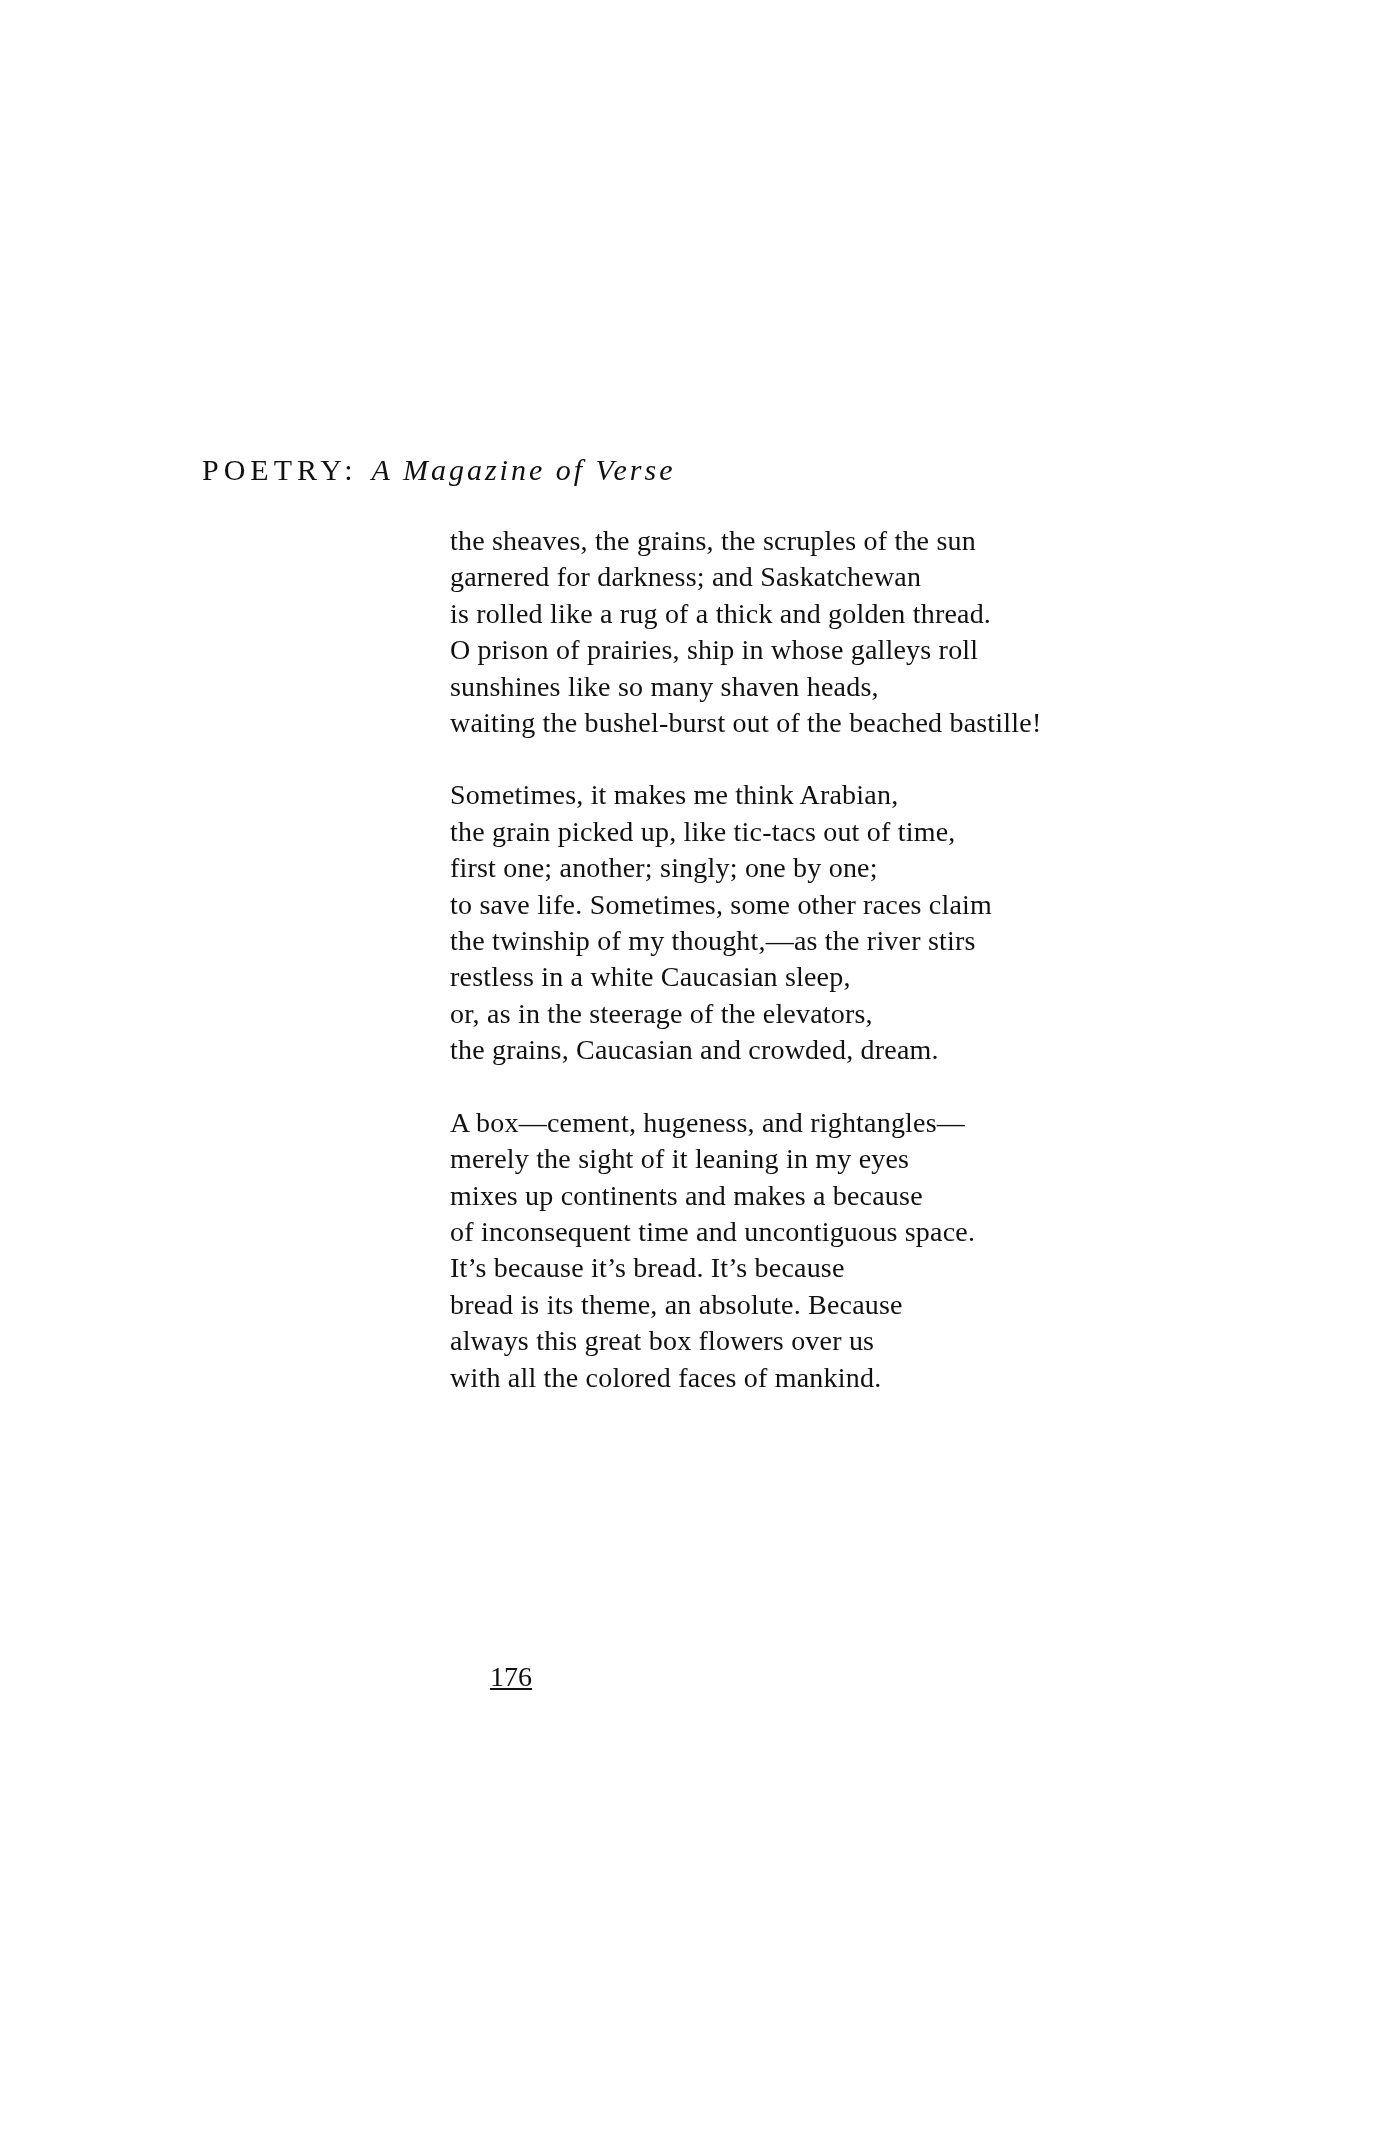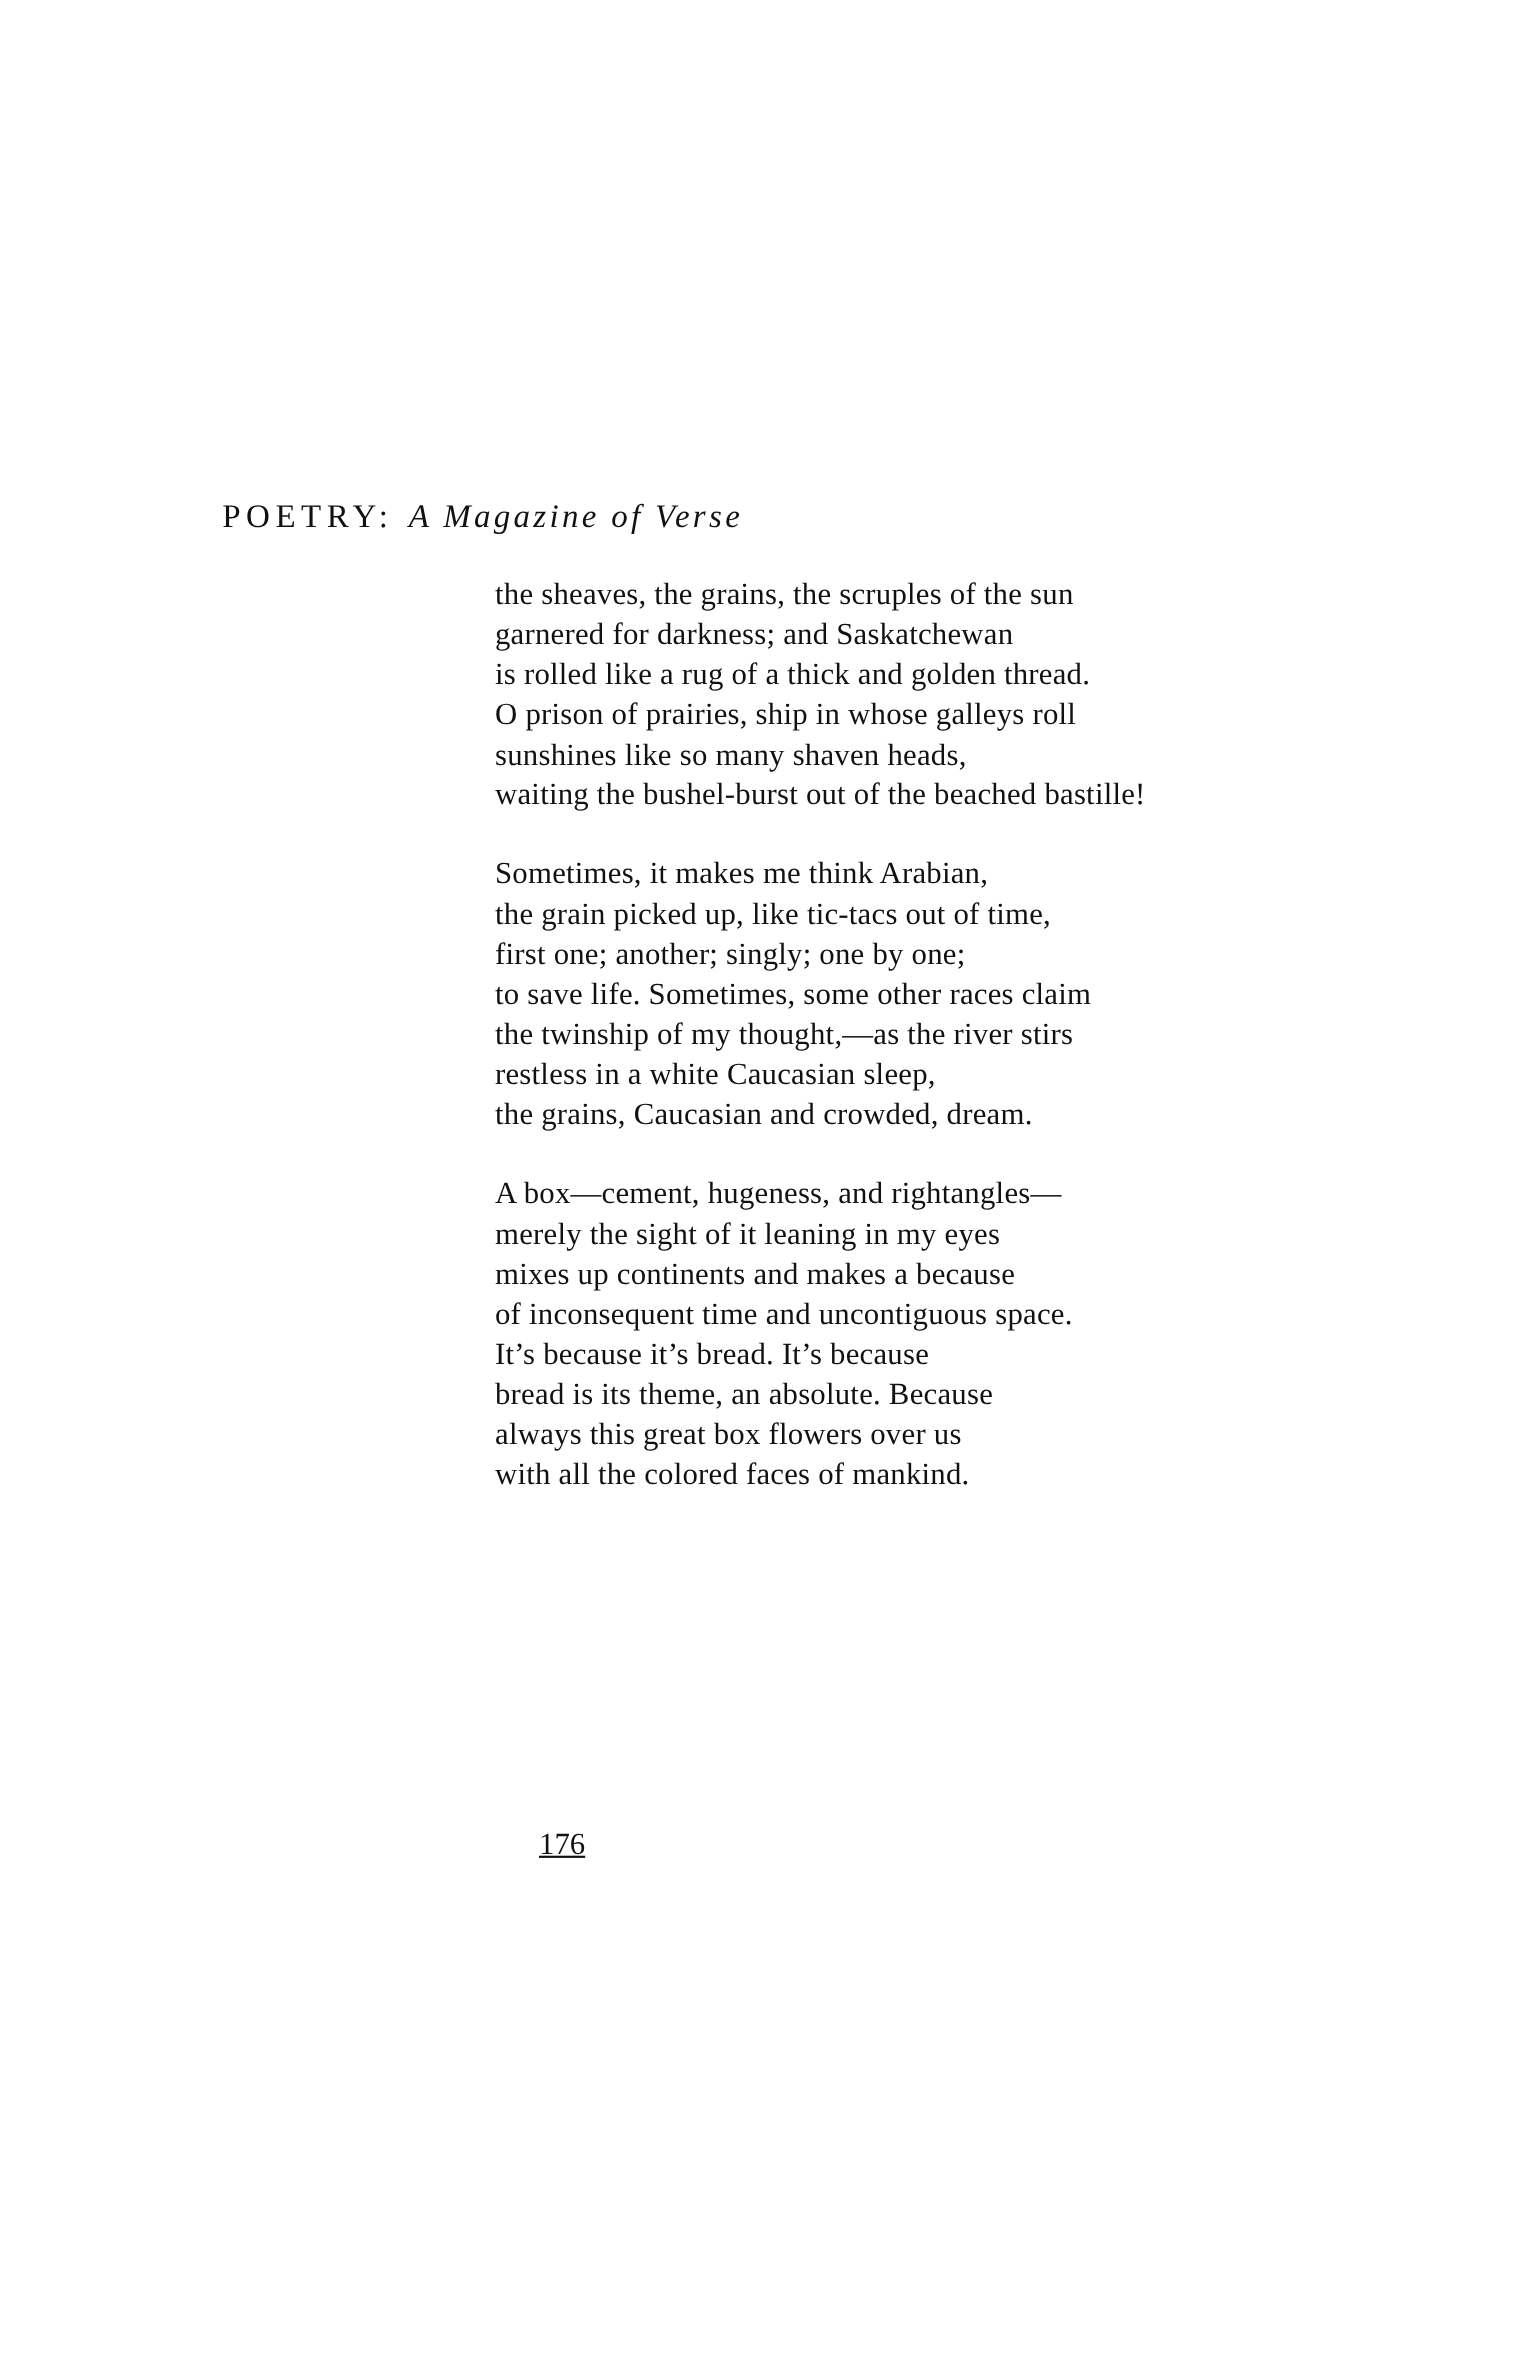--- a/index.html
+++ b/index.html
@@ -86,20 +86,21 @@
       <span class="line">waiting the bushel-burst out of the beached bastille!</span>
     </div>
 
     <div class="stanza">
       <span class="line">Sometimes, it makes me think Arabian,</span>
       <span class="line">the grain picked up, like tic-tacs out of time,</span>
       <span class="line">first one; another; singly; one by one;</span>
       <span class="line">to save life.  Sometimes, some other races claim</span>
       <span class="line">the twinship of my thought,—as the river stirs</span>
       <span class="line">restless in a white Caucasian sleep,</span>
+      <span class="line">or, as in the steerage of the elevators,</span>
       <span class="line">the grains, Caucasian and crowded, dream.</span>
     </div>
 
     <div class="stanza">
       <span class="line">A box—cement, hugeness, and rightangles—</span>
       <span class="line">merely the sight of it leaning in my eyes</span>
       <span class="line">mixes up continents and makes a because</span>
       <span class="line">of inconsequent time and uncontiguous space.</span>
       <span class="line">It’s because it’s bread.  It’s because</span>
       <span class="line">bread is its theme, an absolute.  Because</span>

